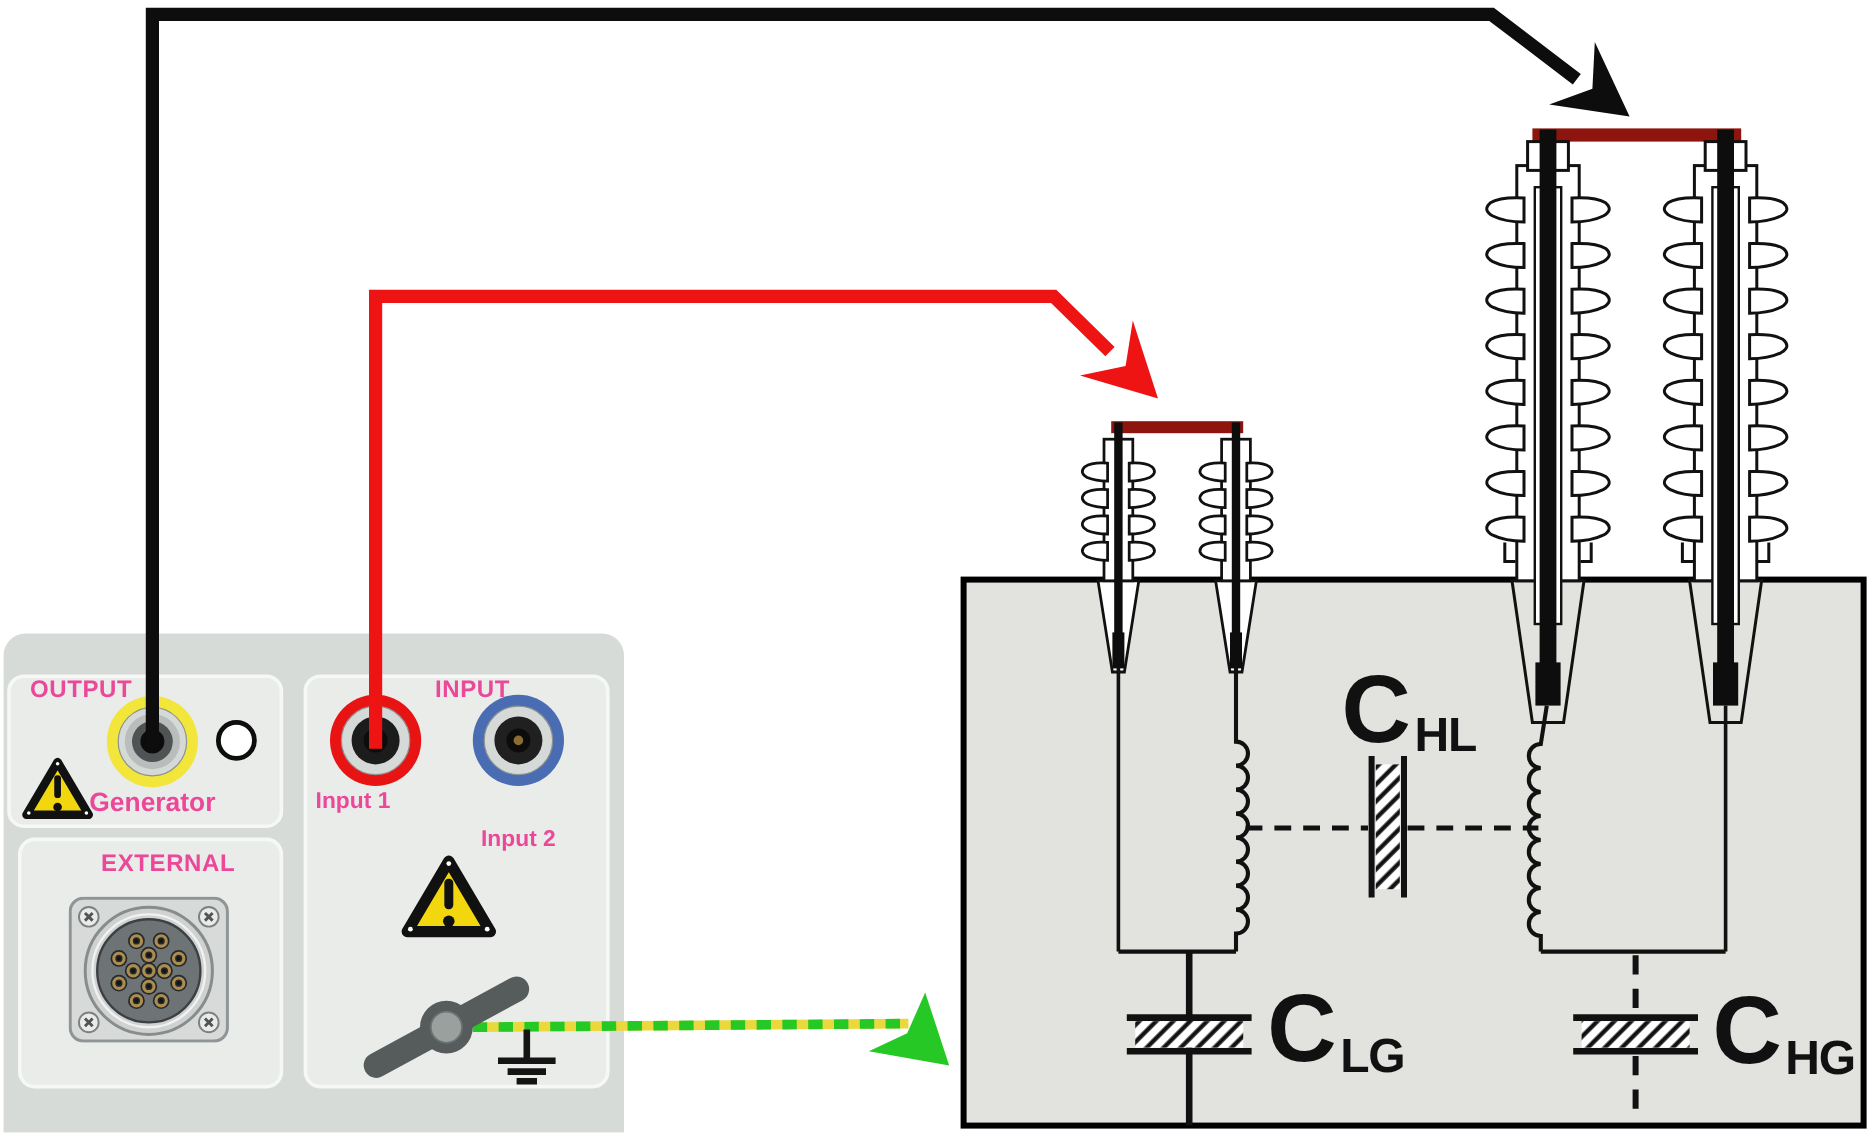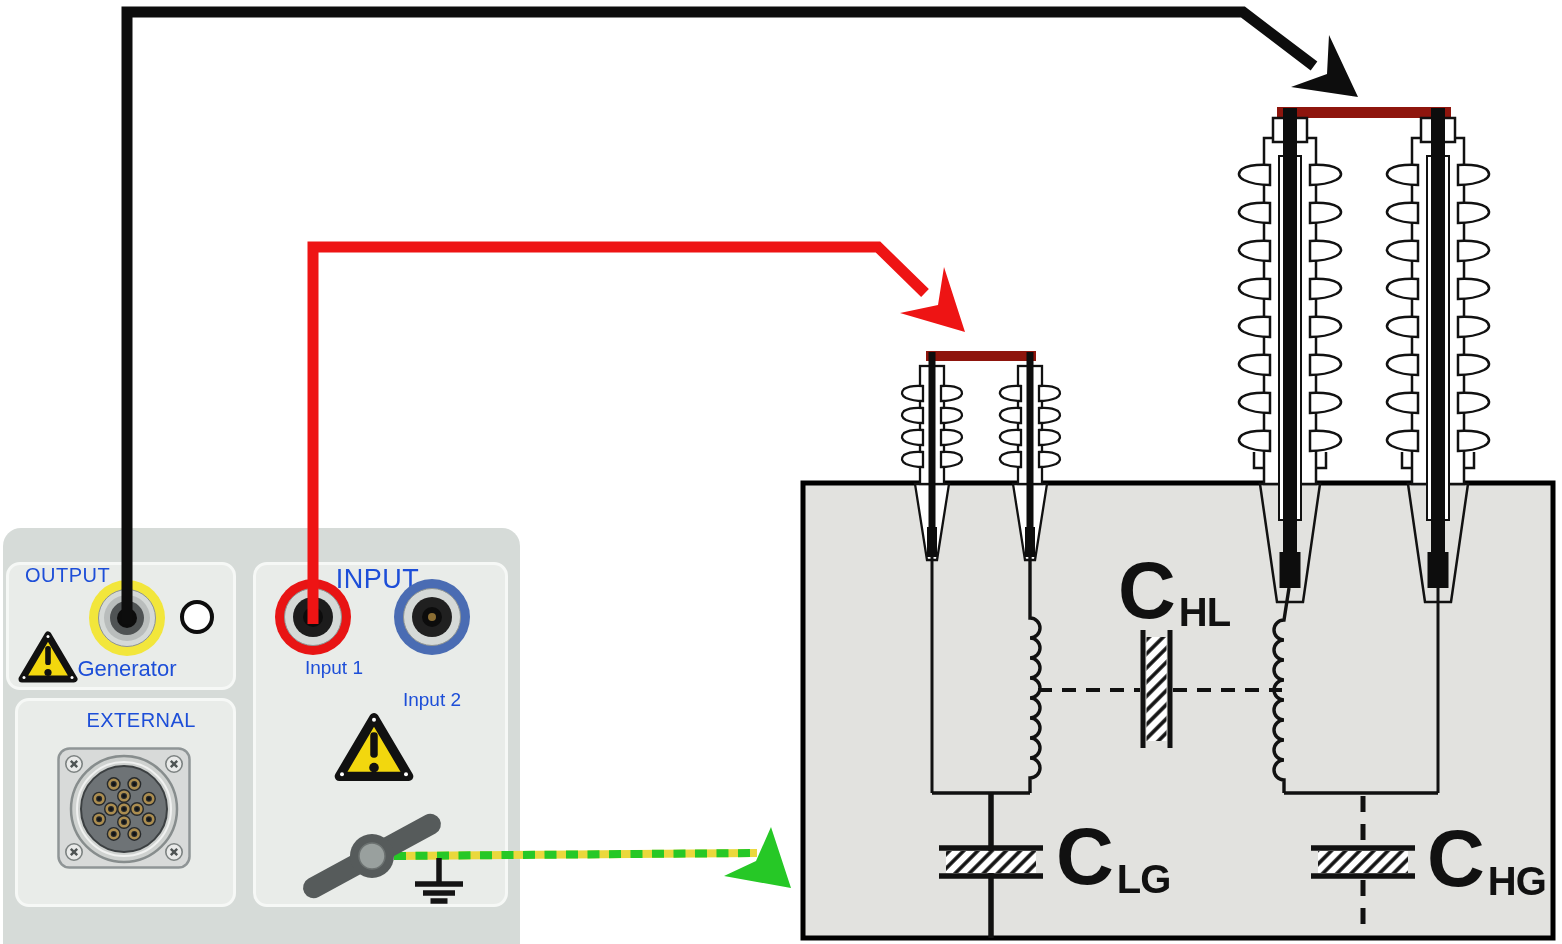--- a/index.html
+++ b/index.html
@@ -5,25 +5,25 @@
   html,body{margin:0;padding:0;background:#fff;}
   #canvas{position:relative;width:1562px;height:944px;background:#ffffff;overflow:hidden;
           font-family:"Liberation Sans",sans-serif;}
   
   #panel{position:absolute;left:3px;top:528px;width:517px;height:416px;
          background:#d6dbd8;border-radius:18px 18px 0 0;}
   .subpanel{position:absolute;background:#e9ece9;border:3px solid #f6f8f6;border-radius:14px;box-sizing:border-box;}
   #sub-output{left:6px;top:562px;width:230px;height:128px;}
   #sub-input{left:253px;top:562px;width:255px;height:345px;}
   #sub-external{left:15px;top:698px;width:221px;height:209px;}
-  .plabel{position:absolute;color:#1d4ed8;font-weight:400;white-space:nowrap;}
+  .plabel{position:absolute;color:#ec4899;font-weight:700;white-space:nowrap;}
   #lbl-output{left:25px;top:564px;font-size:20px;letter-spacing:.5px;}
-  #lbl-input{left:330px;top:564px;width:95px;text-align:center;font-size:27px;letter-spacing:.5px;}
+  #lbl-input{left:330px;top:564px;width:95px;text-align:right;font-size:20px;letter-spacing:.5px;}
   #lbl-generator{left:67px;top:656px;width:120px;text-align:center;font-size:22px;}
-  #lbl-input1{left:263px;top:657px;width:100px;text-align:right;font-size:19px;}
+  #lbl-input1{left:263px;top:657px;width:100px;text-align:left;font-size:19px;}
   #lbl-input2{left:382px;top:657px;width:100px;text-align:center;font-size:19px;margin-top:32px;}
   #lbl-external{left:56px;top:709px;width:140px;text-align:right;font-size:20px;letter-spacing:.5px;}
   
   .bnc{position:absolute;width:76px;height:76px;}
   .ring{position:absolute;border-radius:50%;}
   .bnc .r0{inset:0;}
   .bnc .r1{inset:9px;background:#d5d9d7;border:1px solid #8d9392;}
   .bnc .r2{inset:15px;background:#b9bdbc;}
   .bnc .r3{inset:21px;background:#4f5354;}
   .bnc .r4{inset:28px;background:#0c0c0c;}

